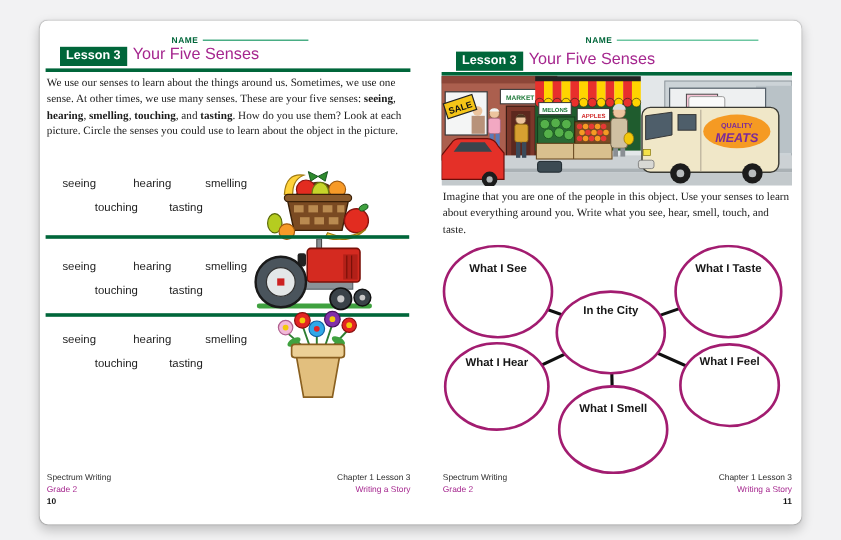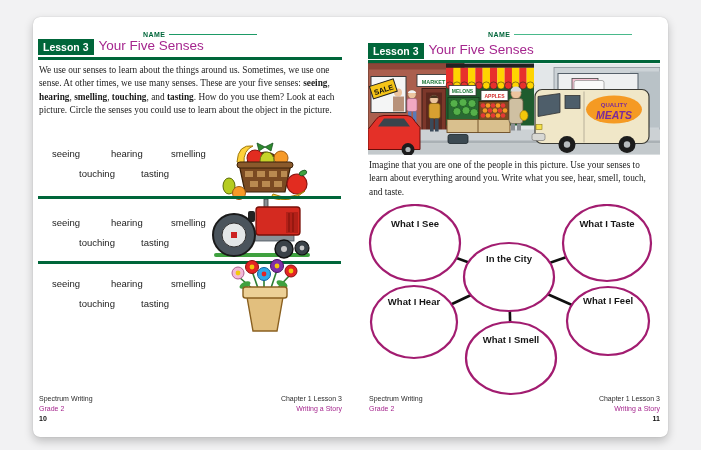--- a/index.html
+++ b/index.html
@@ -5,21 +5,21 @@
   html,body{margin:0;padding:0;}
   .canvas{position:relative;width:701px;height:450px;background:#f2f2f3;overflow:hidden;
           font-family:"Liberation Sans",sans-serif;}
   .spread{position:absolute;left:33px;top:17px;width:635px;height:420px;background:#ffffff;
           border-radius:7px;box-shadow:0 4px 10px rgba(0,0,0,.22),0 0 1px rgba(0,0,0,.25);}
   
   .name-block{position:absolute;white-space:nowrap;}
   .name-label{font-size:7px;font-weight:bold;color:#00663A;letter-spacing:.4px;}
   .name-line{display:inline-block;height:1px;border-bottom:1.5px solid #1d9a66;margin-left:4px;vertical-align:2px;}
   
-  .lesson-header{position:absolute;white-space:nowrap;}
+  .lesson-header{position:absolute;white-space:nowrap;margin-left:12px;}
   .badge{background:#00663A;color:#ffffff;font-weight:bold;font-size:10.5px;padding:1.5px 5px 2.5px 5px;}
   .title{color:#A5268E;font-size:13.5px;margin-left:5px;}
   .rule{position:absolute;height:2.6px;background:#00663A;}
   
   .intro{position:absolute;font-size:9.3px;line-height:13.4px;color:#1b1b1b;font-family:Liberation Serif, serif;}
   .intro b{font-weight:bold;}
   
   .sense-row{position:absolute;left:5px;width:185px;height:38px;font-size:9.5px;color:#1c1c1c;}
   .sw{position:absolute;}
   .sw1{left:14px;top:0;} .sw2{left:73px;top:0;} .sw3{left:133px;top:0;}
@@ -284,21 +284,21 @@
             <circle cx="259" cy="81" r="3.2" fill="#b8bcbe"></circle>
       </g>
       <g>
         <path d="M0,66 L8,56 Q10,52 16,52 L38,52 Q44,52 47,58 L52,64 L52,86 L0,86 Z" fill="#e43028" stroke="#6a0e0a" stroke-width="1"></path>
         <path d="M10,63 L16,55 L36,55 L42,63 Z" fill="#3a444c"></path>
         <circle cx="40" cy="86" r="6.5" fill="#1c1c1c"></circle>
             <circle cx="40" cy="86" r="2.6" fill="#b0b4b6"></circle>
       </g>
     </svg>
 
-    <div class="intro" style="left:336px;top:142px;width:291px">Imagine that you are one of the people in this picture. Use your senses to learn about everything around you. Write what you see, hear, smell, touch, and taste.</div>
+    <div class="intro" style="left:336px;top:142px;width:291px">Imagine that you are one of the people in this object. Use your senses to learn about everything around you. Write what you see, hear, smell, touch, and taste.</div>
 
     <svg class="illus" style="left:335px;top:187px" width="292" height="196" viewBox="0 0 292 196">
       <g stroke="#101010" stroke-width="2.6">
         <line x1="141" y1="73" x2="47" y2="39"></line>
         <line x1="141" y1="73" x2="239" y2="39"></line>
         <line x1="141" y1="73" x2="46" y2="118"></line>
         <line x1="141" y1="73" x2="240" y2="117"></line>
         <line x1="141" y1="73" x2="143" y2="154"></line>
       </g>
       <g fill="#ffffff" stroke="#A21C70" stroke-width="2.2">

